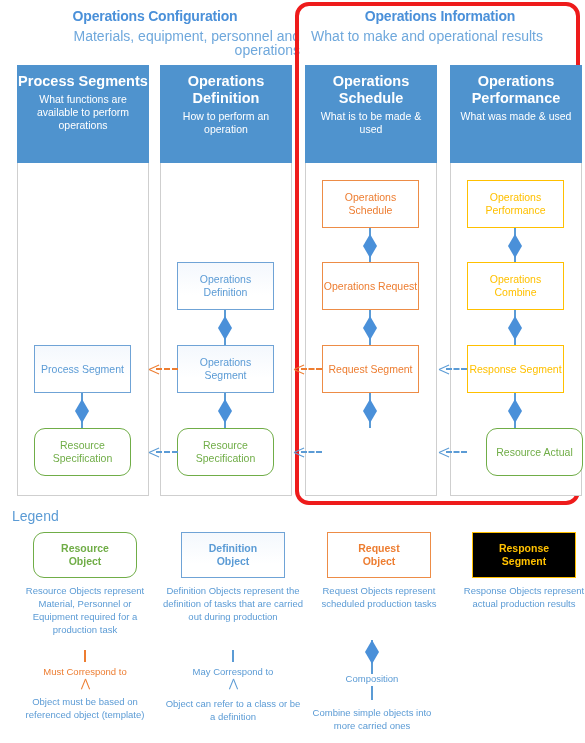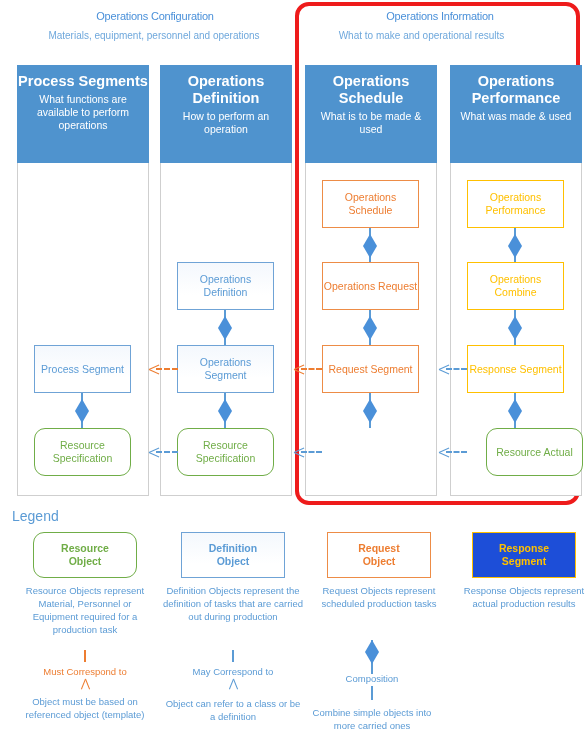--- a/index.html
+++ b/index.html
@@ -8,26 +8,26 @@
     background:#ffffff;
     font-family:"Liberation Sans", sans-serif;
     position:relative;
     overflow:hidden;
   }
   #stage{position:absolute;left:0;top:0;width:585px;height:743px;}
 
   
   .group-title{
     position:absolute;text-align:center;
-    color:#4a90d9;font-weight:normal;font-size:11px;line-height:20px;
+    color:#4a90d9;font-weight:bold;font-size:14px;line-height:20px;
     letter-spacing:-0.2px;
   }
   .group-sub{
-    position:absolute;text-align:center;
-    color:#6fa8dc;font-size:10px;line-height:14px;
+    position:absolute;text-align:right;
+    color:#6fa8dc;font-size:14px;line-height:14px;
   }
 
   
   #red-box{
     position:absolute;left:295px;top:2px;width:285px;height:503px;
     border:4px solid #ee1b1b;border-radius:14px;
     box-sizing:border-box;pointer-events:none;
   }
 
   
@@ -308,21 +308,21 @@
   <div class="lg-cap" style="left:163px;top:584px;">Definition Objects represent the definition of tasks that are carried out during production</div>
 
   <div class="lg-box" style="left:327px;top:532px;border:1px solid #ed8c46;background:#fff;color:#ed7d31;">
     <span>
       <span>Request</span><br>
       <span>Object</span>
     </span>
   </div>
   <div class="lg-cap" style="left:309px;top:584px;">Request Objects represent scheduled production tasks</div>
 
-  <div class="lg-box" style="left:472px;top:532px;border:1px solid #ffc000;background:#1d4ed8;color:#ffc000;align-items:center;">
+  <div class="lg-box" style="left:472px;top:532px;border:1px solid #ffc000;background:#000000;color:#ffc000;align-items:center;">
     <span>
       <span>Response</span><br>
       <span>Segment</span>
     </span>
   </div>
   <div class="lg-cap" style="left:454px;top:584px;">Response Objects represent actual production results</div>
 
   <div class="varrow orange" style="left:78px;top:650px;height:16px;">
     <div class="vline" style="height:12px;"></div>
   </div>

